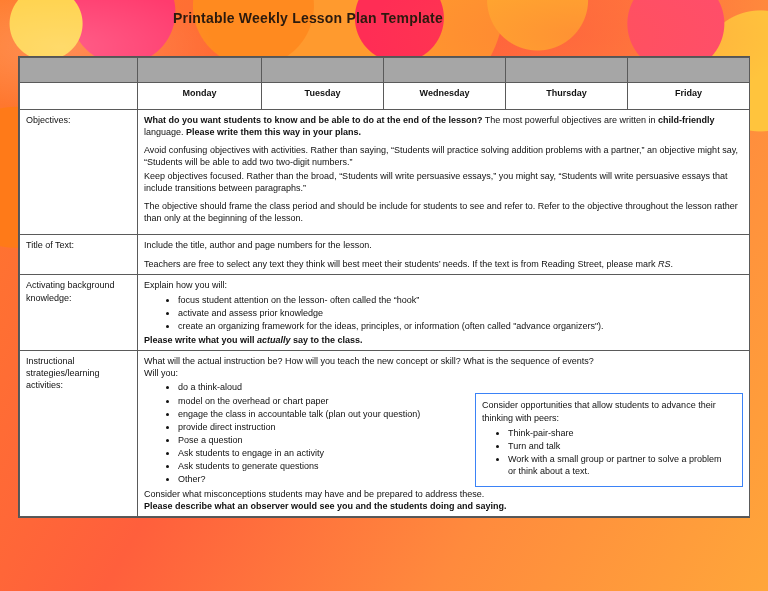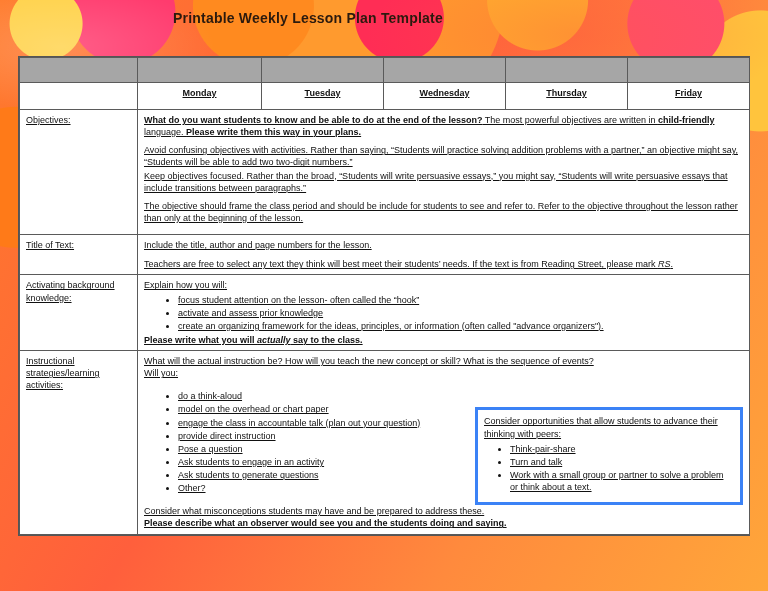--- a/index.html
+++ b/index.html
@@ -63,21 +63,20 @@
     width: 100%;
     table-layout: fixed;
   }
   table.plan td, table.plan th {
     border: 1px solid #5a5a5a;
     vertical-align: top;
     padding: 4px 6px;
     font-size: 9px;
     color: #111;
     line-height: 1.35;
-    text-decoration: underline;
   }
   .gray-row td {
     background: #a6a6a6;
     height: 16px;
     padding: 0;
     border: 1px solid #5a5a5a;
   }
   .day-head {
     text-align: center;
     font-weight: bold;
@@ -97,29 +96,29 @@
   p.tight { margin-bottom: 0; }
   ul {
     margin: 2px 0 2px 0;
     padding-left: 34px;
   }
   ul li {
     margin: 0 0 1px 0;
   }
   .flexrow {
     display: flex;
-    align-items: center;
+    align-items: flex-end;
     gap: 10px;
   }
   .leftcol { flex: 1 1 auto; }
   .notebox {
     flex: 0 0 268px;
-    border: 3px solid #3b82f6;
+    border: 1px solid #3b82f6;
     padding: 5px 14px 7px 6px;
-    margin-top: 28px;
+    margin-top: 14px;
     box-sizing: border-box;
     align-self: flex-start;
   }
   .notebox ul { padding-left: 26px; margin-top: 3px; }
   .obj-cell p { margin-bottom: 6px; }
 </style>
 </head>
 <body>
 
 <div id="bg"></div>

